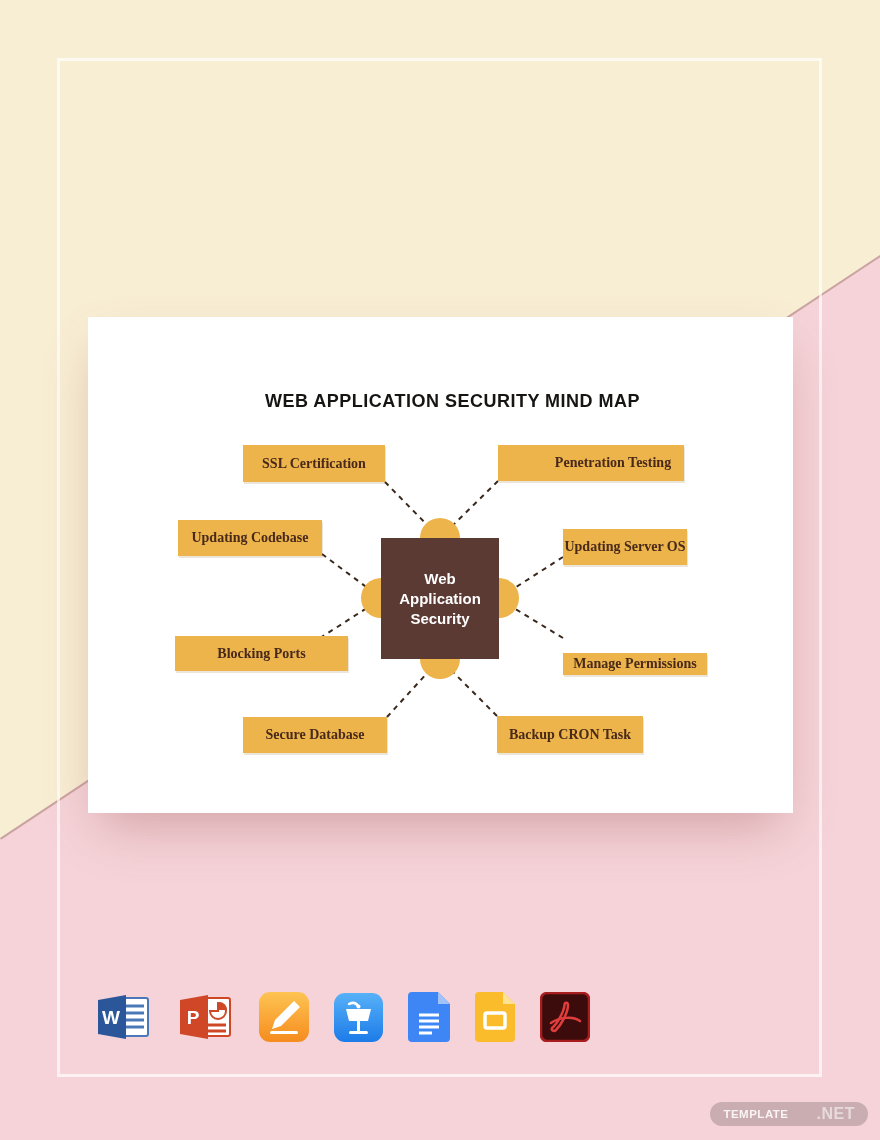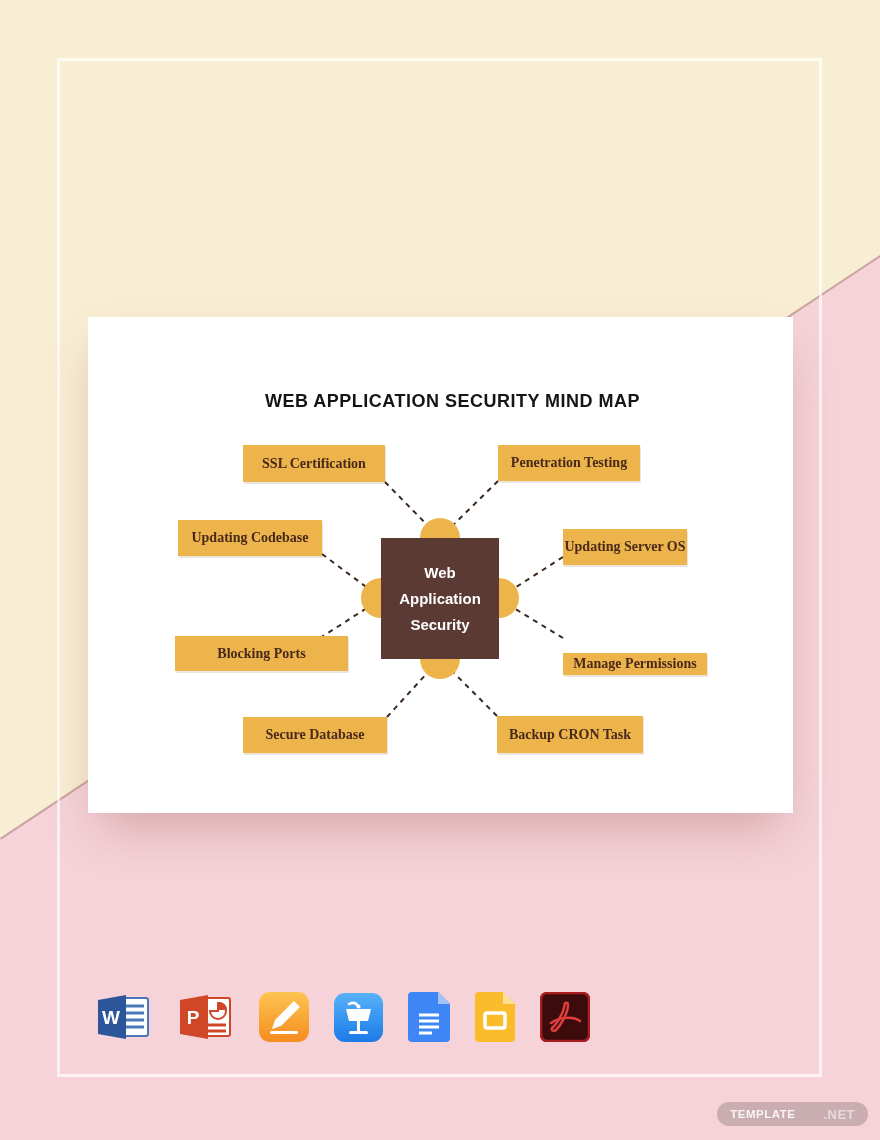--- a/index.html
+++ b/index.html
@@ -28,44 +28,44 @@
   
   .hub{position:absolute;width:40px;height:40px;border-radius:50%;background:#ecb44a;}
   .hub-top{left:332px;top:201px;}
   .hub-bottom{left:332px;top:322px;}
   .hub-left{left:273px;top:261px;}
   .hub-right{left:391px;top:261px;}
 
   
   .center{position:absolute;left:293px;top:221px;width:118px;height:121px;background:#5b3a34;
     display:flex;align-items:center;justify-content:center;text-align:center;}
-  .center span{display:block;width:100px;color:#ffffff;font-weight:bold;font-size:15px;line-height:26px;}
+  .center span{display:block;width:100px;color:#ffffff;font-weight:bold;font-size:15px;line-height:20px;}
 
   
   .node{position:absolute;background:#ecb44a;display:flex;align-items:center;justify-content:center;
     box-shadow:1px 2px 0 rgba(120,80,20,.15);font-family:Liberation Serif, serif;}
   .node span{color:#48291a;font-weight:bold;font-size:14px;}
   .n0{left:155px;top:128px;width:142px;height:37px;}
-  .n1{left:410px;top:128px;width:142px;height:36px;}
+  .n1{left:410px;top:128px;width:142px;height:36px;padding-left:44px;}
   .n2{left:90px; top:203px;width:144px;height:36px;}
   .n3{left:475px;top:212px;width:124px;height:36px;}
   .n4{left:87px; top:319px;width:173px;height:35px;}
   .n5{left:475px;top:336px;width:144px;height:22px;}
   .n6{left:155px;top:400px;width:144px;height:36px;}
   .n7{left:409px;top:399px;width:146px;height:37px;}
 
   
   .icons{position:absolute;left:95px;top:992px;display:flex;align-items:center;gap:25px;}
   .icon{display:inline-flex;}
 
   
   .watermark{position:absolute;right:12px;bottom:14px;height:24px;padding:0 13px;
     background:#c9adb1;border-radius:12px;display:flex;align-items:center;gap:28px;}
   .wm-b{color:rgba(255,250,250,.92);font-weight:bold;font-size:11.5px;letter-spacing:.5px;}
-  .wm-t{color:rgba(255,255,255,.55);font-weight:bold;font-size:13px;letter-spacing:.5px;}
+  .wm-t{color:rgba(255,255,255,.55);font-weight:bold;font-size:16px;letter-spacing:.5px;}
 </style>
 </head>
 <body>
 
 <div class="page">
   <div class="bg-pink"></div>
   <div class="bg-cream"></div>
   <div class="diag-line"></div>
   <div class="frame"></div>
 

